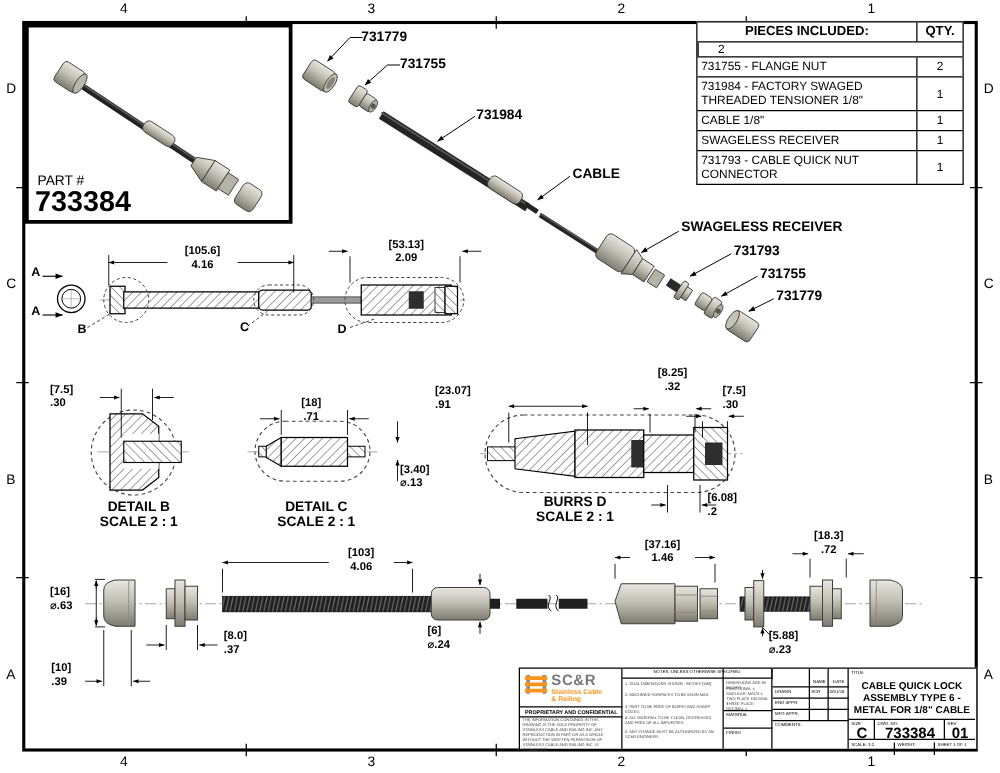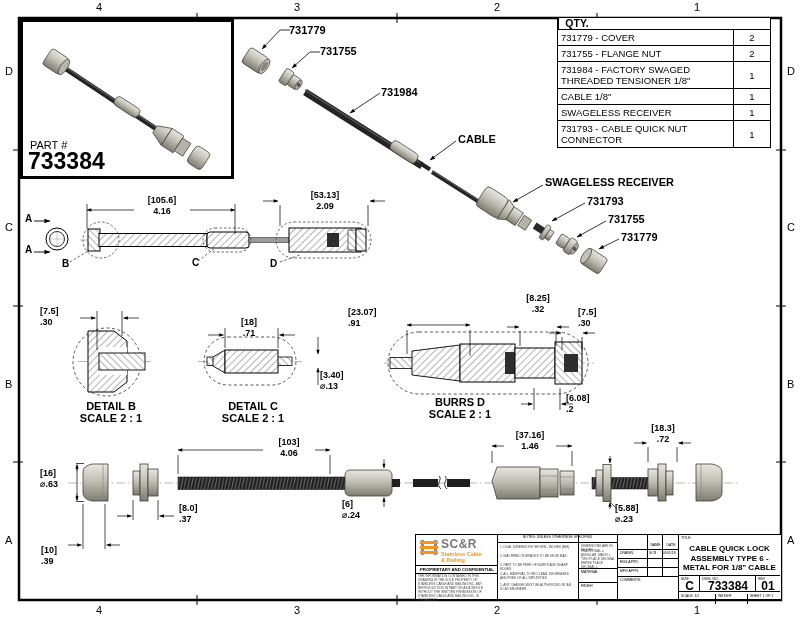--- a/index.html
+++ b/index.html
@@ -301,24 +301,24 @@
 <div class="zone" style="left:787px;top:66px">D</div>
 <div class="zone" style="left:787px;top:222px">C</div>
 <div class="zone" style="left:787px;top:379px">B</div>
 <div class="zone" style="left:787px;top:535px">A</div>
 
 <div class="pb-label">PART #</div>
 <div class="pb-num">733384</div>
 
 <div id="ptable">
   <div class="prow head">
+    <div class="pdesc">PIECES INCLUDED:</div>
     <div class="pqty">QTY.</div>
   </div>
   <div class="prow">
-    <div class="pdesc">731779 - COVER</div>
     <div class="pqty">2</div>
   </div>
   <div class="prow">
     <div class="pdesc">731755 - FLANGE NUT</div>
     <div class="pqty">2</div>
   </div>
   <div class="prow">
     <div class="pdesc">731984 - FACTORY SWAGED THREADED TENSIONER 1/8"</div>
     <div class="pqty">1</div>
   </div>
@@ -400,21 +400,21 @@
 </div>
 <div class="cap" style="left:405px;top:396px">
   <div>BURRS D</div>
       <div>SCALE 2 : 1</div>
 </div>
 
 <div class="dim l" style="left:40px;top:468px;width:36px">
   <div>[16]</div>
       <div>⌀.63</div>
 </div>
-<div class="dim l" style="left:41px;top:545px;width:32px">
+<div class="dim l" style="left:41px;top:529px;width:32px">
   <div>[10]</div>
       <div>.39</div>
 </div>
 <div class="dim l" style="left:179px;top:503px;width:32px">
   <div>[8.0]</div>
       <div>.37</div>
 </div>
 <div class="dim bg" style="left:263px;top:437px;width:50px">
   <div>[103]</div>
       <div>4.06</div>

